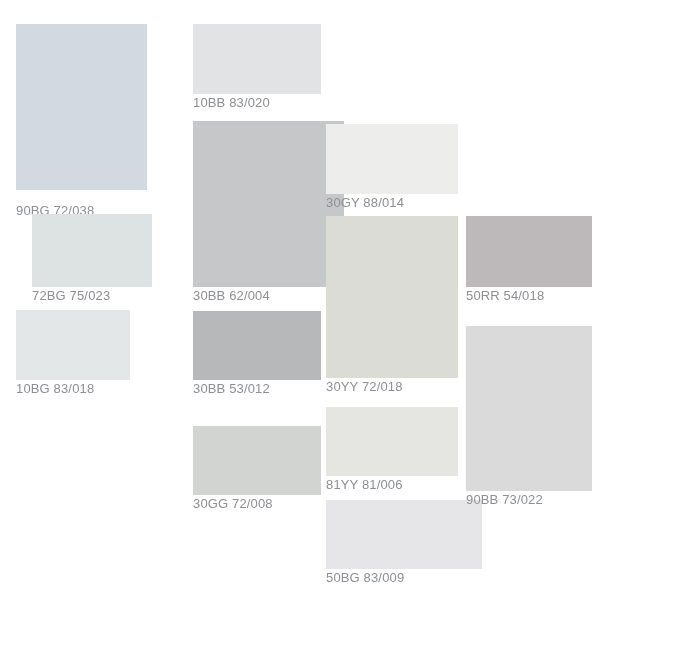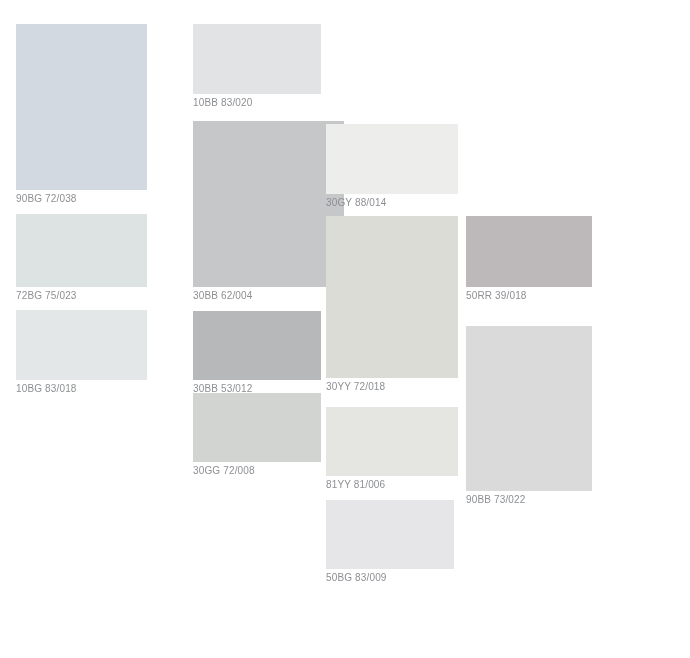--- a/index.html
+++ b/index.html
@@ -25,78 +25,78 @@
     box-sizing: border-box;
   }
   .swatch-chip {
     width: 100%;
     display: block;
     box-sizing: border-box;
   }
   .swatch-label {
     display: block;
     font-family: "Liberation Sans", sans-serif;
-    font-size: 10px;
+    font-size: 13px;
     line-height: 11px;
     letter-spacing: 0.15px;
     color: #8d8f92;
     padding-top: 3px;
     white-space: nowrap;
     -webkit-font-smoothing: antialiased;
   }
 </style>
 </head>
 <body>
 
 <div id="palette-board" style="width: 690px; height: 658px; background: rgb(255, 255, 255);">
     <div class="swatch-card" style="left: 16px; top: 24px; width: 131px;">
       <div class="swatch-chip" style="height: 166px; background: rgb(211, 217, 224);"></div>
-      <span class="swatch-label" style="color: rgb(141, 143, 146);">90BG 72/038</span>
+      <span class="swatch-label" style="color: rgb(141, 143, 146); margin-top: 12px;">90BG 72/038</span>
     </div>
-    <div class="swatch-card" style="left: 16px; top: 214px; width: 131px;">
+    <div class="swatch-card" style="left: 32px; top: 214px; width: 120px;">
       <div class="swatch-chip" style="height: 73px; background: rgb(221, 227, 227);"></div>
       <span class="swatch-label" style="color: rgb(141, 143, 146);">72BG 75/023</span>
     </div>
-    <div class="swatch-card" style="left: 16px; top: 310px; width: 131px;">
+    <div class="swatch-card" style="left: 16px; top: 310px; width: 114px;">
       <div class="swatch-chip" style="height: 70px; background: rgb(228, 231, 231);"></div>
       <span class="swatch-label" style="color: rgb(141, 143, 146);">10BG 83/018</span>
     </div>
     <div class="swatch-card" style="left: 193px; top: 24px; width: 128px;">
       <div class="swatch-chip" style="height: 70px; background: rgb(226, 227, 229);"></div>
       <span class="swatch-label" style="color: rgb(141, 143, 146);">10BB 83/020</span>
     </div>
     <div class="swatch-card" style="left: 193px; top: 121px; width: 151px;">
       <div class="swatch-chip" style="height: 166px; background: rgb(198, 199, 201);"></div>
       <span class="swatch-label" style="color: rgb(141, 143, 146);">30BB 62/004</span>
     </div>
     <div class="swatch-card" style="left: 193px; top: 311px; width: 128px;">
       <div class="swatch-chip" style="height: 69px; background: rgb(182, 184, 186);"></div>
       <span class="swatch-label" style="color: rgb(141, 143, 146);">30BB 53/012</span>
     </div>
-    <div class="swatch-card" style="left: 193px; top: 393px; width: 128px;">
+    <div class="swatch-card" style="left: 193px; top: 426px; width: 128px;">
       <div class="swatch-chip" style="height: 69px; background: rgb(210, 212, 209);"></div>
       <span class="swatch-label" style="color: rgb(141, 143, 146);">30GG 72/008</span>
     </div>
     <div class="swatch-card" style="left: 326px; top: 124px; width: 132px;">
       <div class="swatch-chip" style="height: 70px; background: rgb(237, 238, 236);"></div>
       <span class="swatch-label" style="color: rgb(141, 143, 146);">30GY 88/014</span>
     </div>
     <div class="swatch-card" style="left: 326px; top: 216px; width: 132px;">
       <div class="swatch-chip" style="height: 162px; background: rgb(220, 220, 215);"></div>
       <span class="swatch-label" style="color: rgb(141, 143, 146);">30YY 72/018</span>
     </div>
     <div class="swatch-card" style="left: 326px; top: 407px; width: 132px;">
       <div class="swatch-chip" style="height: 69px; background: rgb(229, 229, 226);"></div>
       <span class="swatch-label" style="color: rgb(141, 143, 146);">81YY 81/006</span>
     </div>
-    <div class="swatch-card" style="left: 326px; top: 500px; width: 128px;">
+    <div class="swatch-card" style="left: 326px; top: 500px; width: 156px;">
       <div class="swatch-chip" style="height: 69px; background: rgb(230, 229, 232);"></div>
       <span class="swatch-label" style="color: rgb(141, 143, 146);">50BG 83/009</span>
     </div>
     <div class="swatch-card" style="left: 466px; top: 216px; width: 126px;">
       <div class="swatch-chip" style="height: 71px; background: rgb(189, 184, 185);"></div>
-      <span class="swatch-label" style="color: rgb(141, 143, 146);">50RR 39/018</span>
+      <span class="swatch-label" style="color: rgb(141, 143, 146);">50RR 54/018</span>
     </div>
     <div class="swatch-card" style="left: 466px; top: 311px; width: 126px; margin-top: 15px;">
       <div class="swatch-chip" style="height: 165px; background: rgb(218, 218, 219);"></div>
       <span class="swatch-label" style="color: rgb(141, 143, 146);">90BB 73/022</span>
     </div>
   </div>
 
 </body></html>

